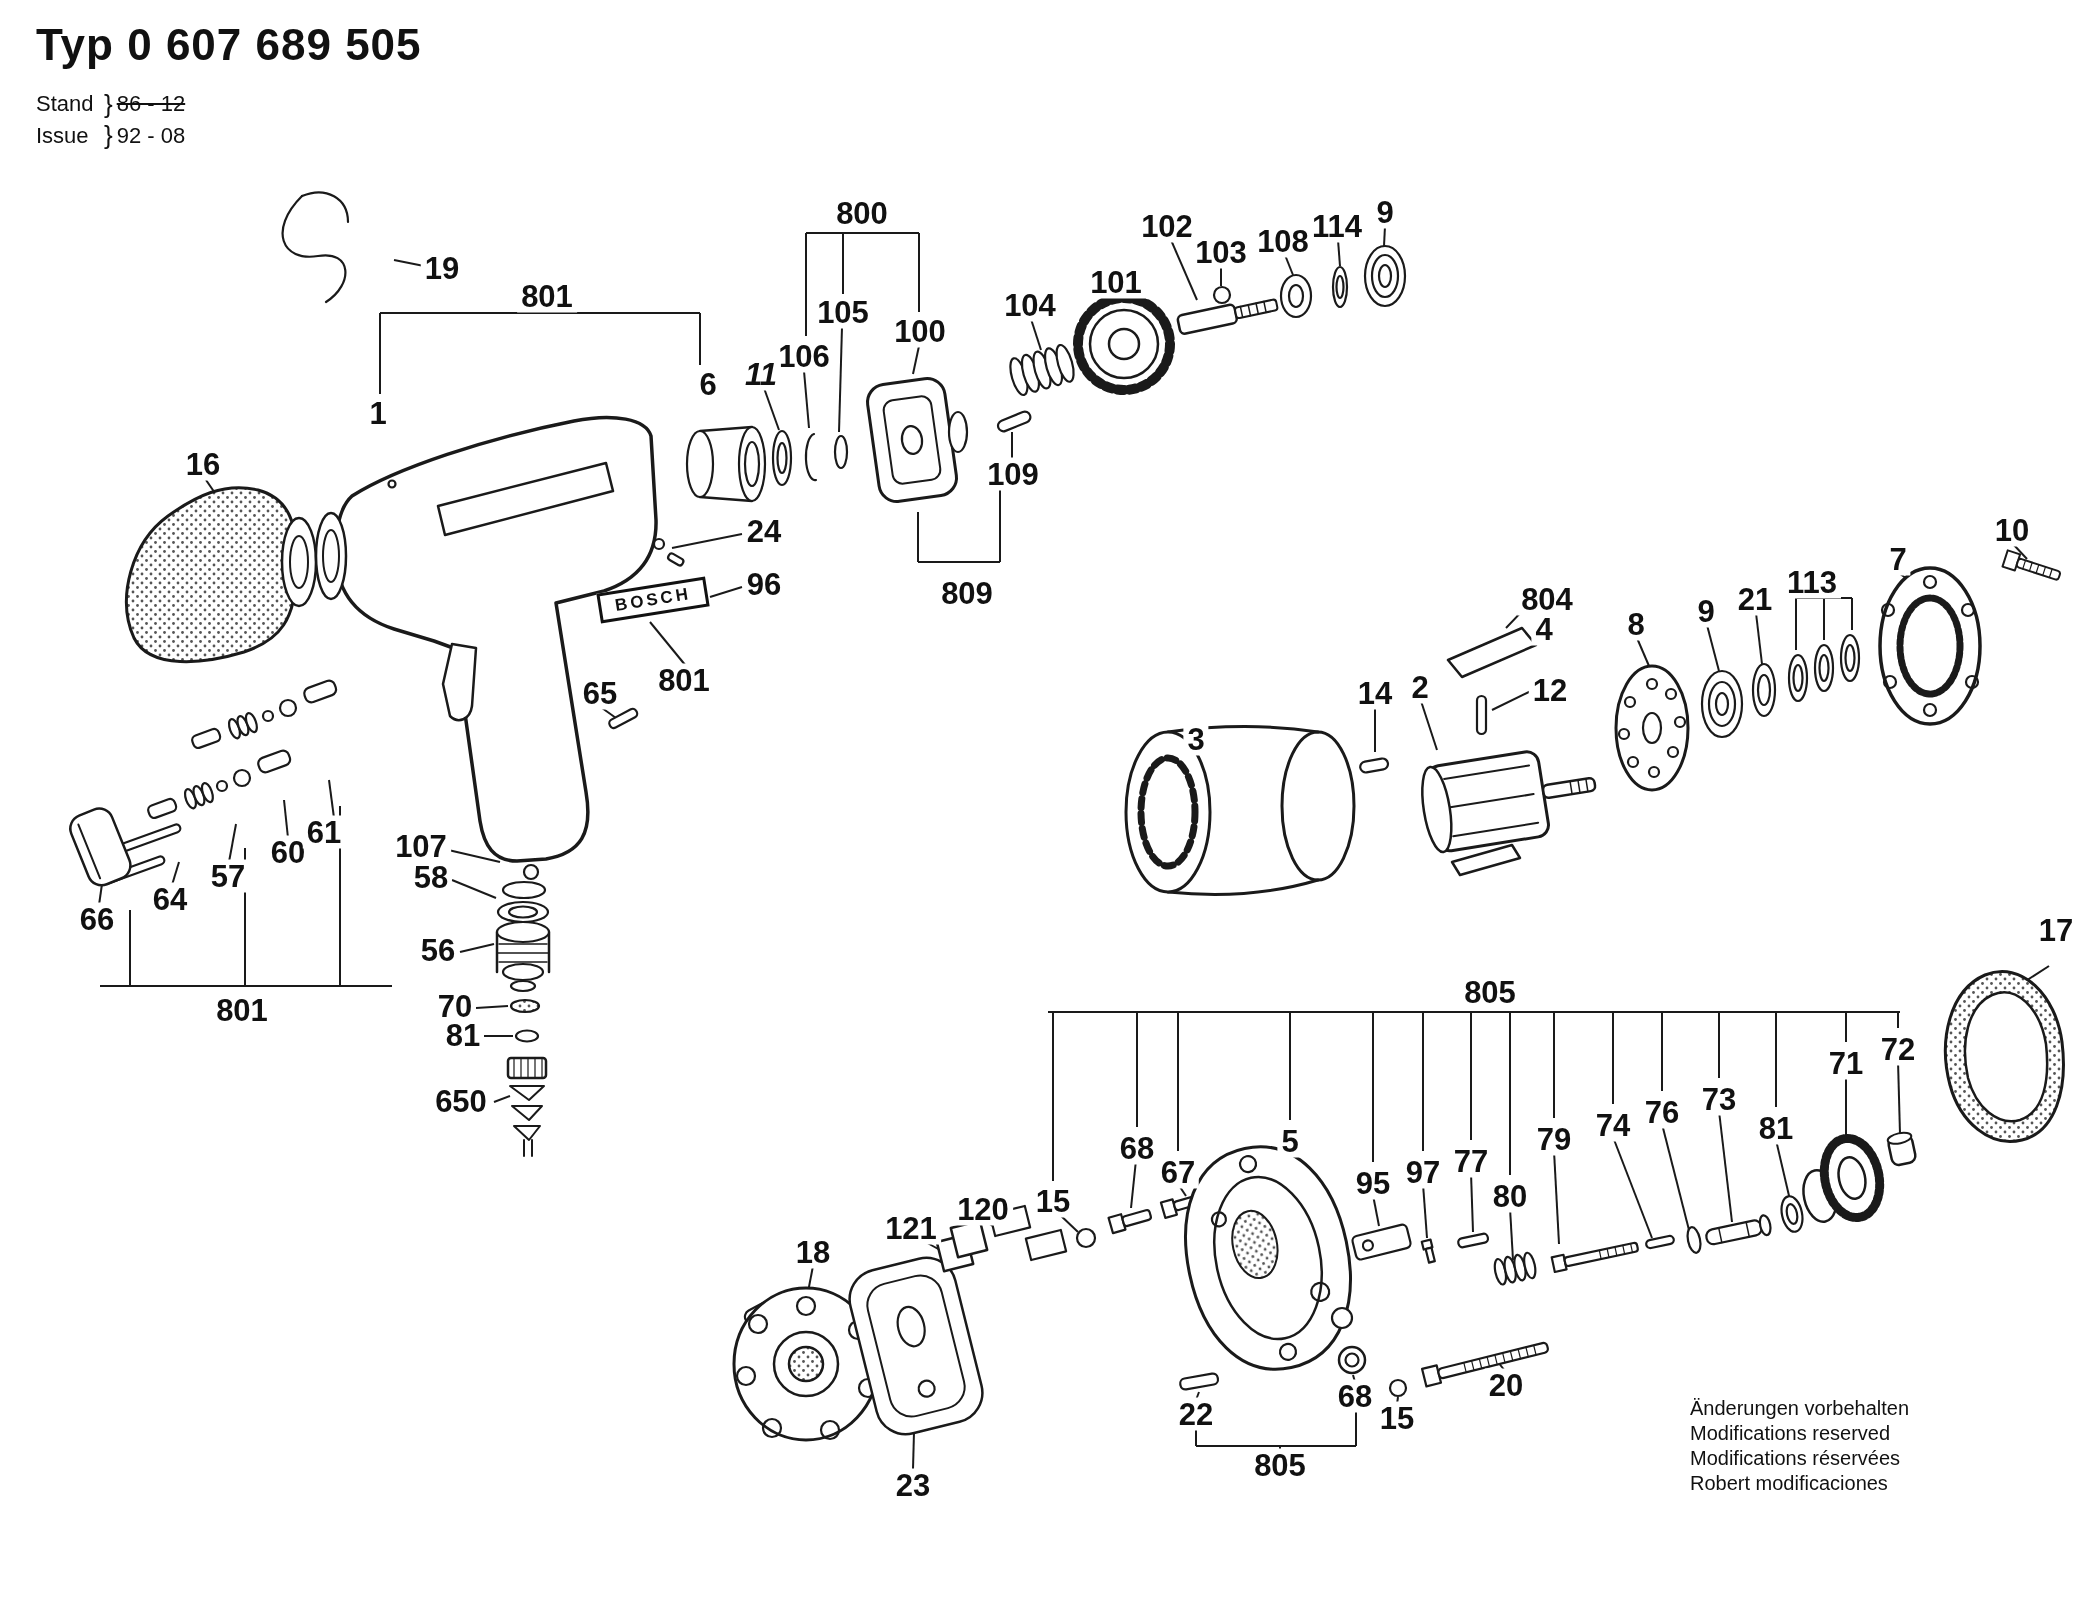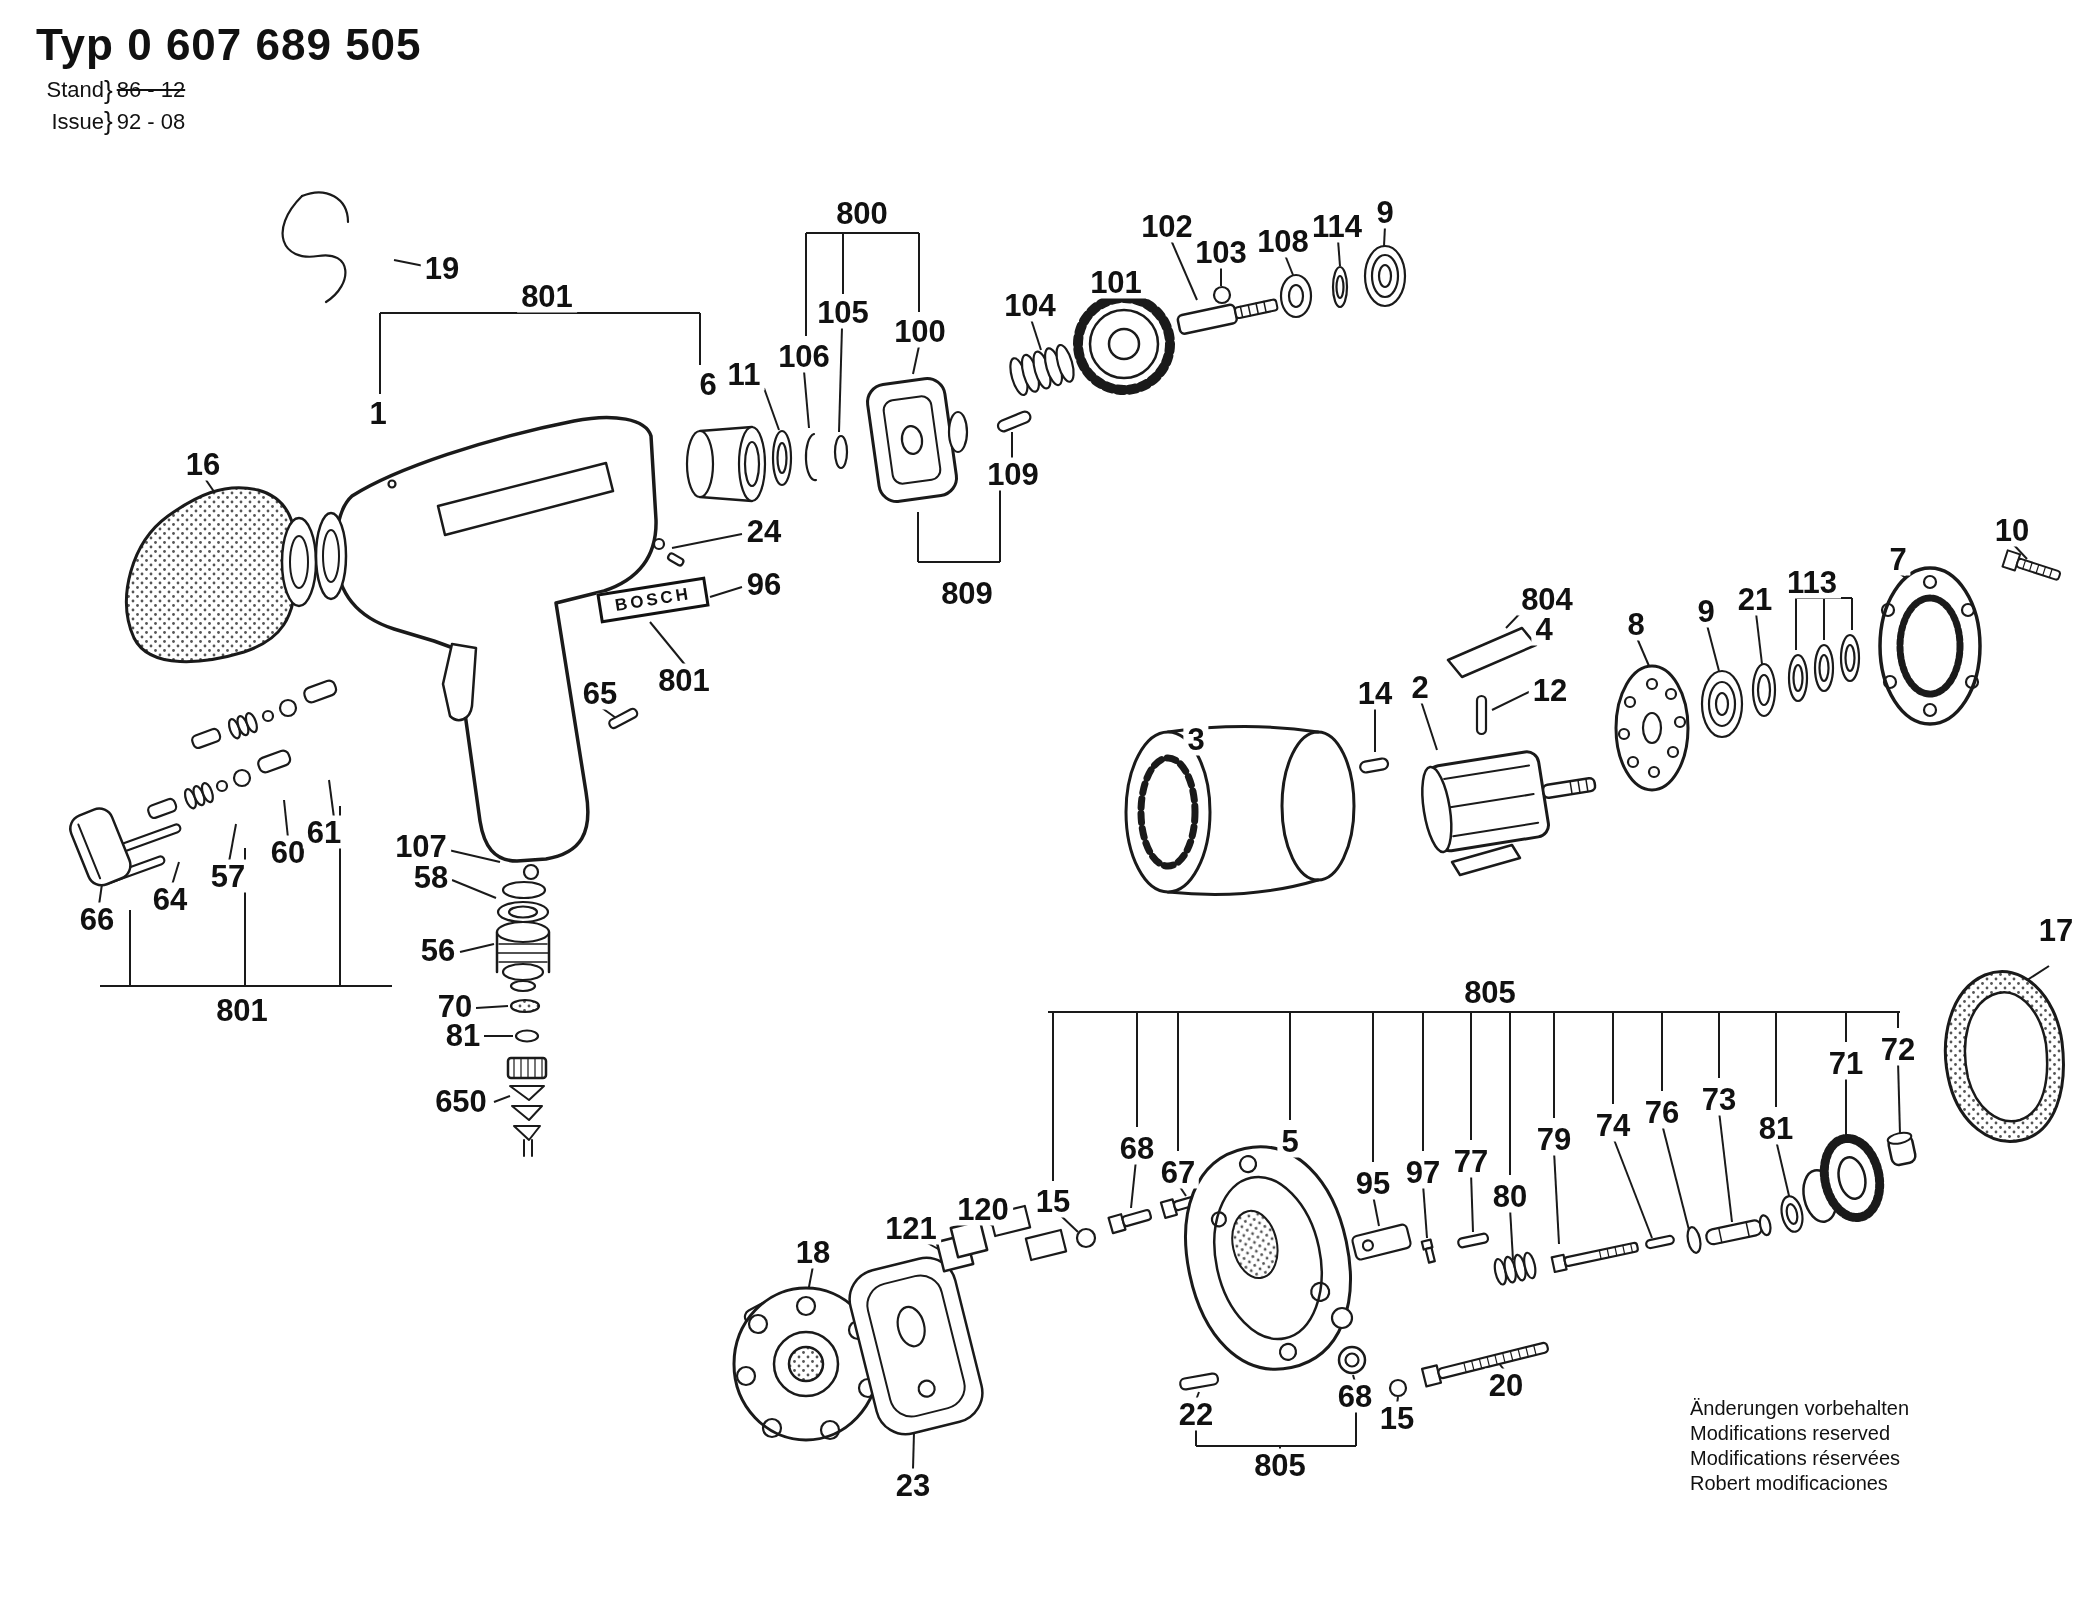--- a/index.html
+++ b/index.html
@@ -12,21 +12,21 @@
     position: relative;
   }
   .canvas { position: absolute; inset: 0; overflow: hidden; }
 
   svg.drawing { position: absolute; left: 0; top: 0; }
   .lines path { stroke: #1a1a1a; stroke-width: 2; fill: none; }
   g.part { stroke: #1a1a1a; fill: none; stroke-width: 2.2; stroke-linecap: round; stroke-linejoin: round; }
 
   .header { position: absolute; left: 36px; top: 20px; }
   .typ-title { font-size: 44px; font-weight: bold; letter-spacing: 1px; }
-  .stand-issue { margin-top: 5px; font-size: 22px; line-height: 1.2; text-align: right; }
+  .stand-issue { margin-top: 19px; font-size: 22px; line-height: 1.2; }
   .si-row { display: flex; align-items: center; }
   .si-word { width: 68px; }
   .si-brace { font-size: 26px; margin: 0 4px 0 0; }
   .strike { text-decoration: line-through; }
 
   .labels-layer { position: absolute; inset: 0; }
   .part-label {
     position: absolute; transform: translate(-50%, -50%);
     font-size: 31px; font-weight: bold; line-height: 1;
     background: #fff; padding: 1px 4px; white-space: nowrap;
@@ -427,21 +427,21 @@
       <div class="part-label" style="left: 1167px; top: 226px;">102</div>
       <div class="part-label" style="left: 1221px; top: 252px;">103</div>
       <div class="part-label" style="left: 1283px; top: 241px;">108</div>
       <div class="part-label" style="left: 1337px; top: 226px;">114</div>
       <div class="part-label" style="left: 1385px; top: 212px;">9</div>
       <div class="part-label" style="left: 1116px; top: 282px;">101</div>
       <div class="part-label" style="left: 1030px; top: 305px;">104</div>
       <div class="part-label" style="left: 843px; top: 312px;">105</div>
       <div class="part-label" style="left: 804px; top: 356px;">106</div>
       <div class="part-label" style="left: 920px; top: 331px;">100</div>
-      <div class="part-label" style="left: 744px; top: 374px;">11</div>
+      <div class="part-label" style="left: 761px; top: 374px; font-style: italic;">11</div>
       <div class="part-label" style="left: 708px; top: 384px;">6</div>
       <div class="part-label" style="left: 378px; top: 413px;">1</div>
       <div class="part-label" style="left: 203px; top: 464px;">16</div>
       <div class="part-label" style="left: 1013px; top: 474px;">109</div>
       <div class="part-label" style="left: 764px; top: 531px;">24</div>
       <div class="part-label" style="left: 764px; top: 584px;">96</div>
       <div class="part-label" style="left: 600px; top: 693px;">65</div>
       <div class="part-label" style="left: 684px; top: 680px;">801</div>
       <div class="part-label" style="left: 967px; top: 593px;">809</div>
       <div class="part-label" style="left: 1547px; top: 599px;">804</div>

